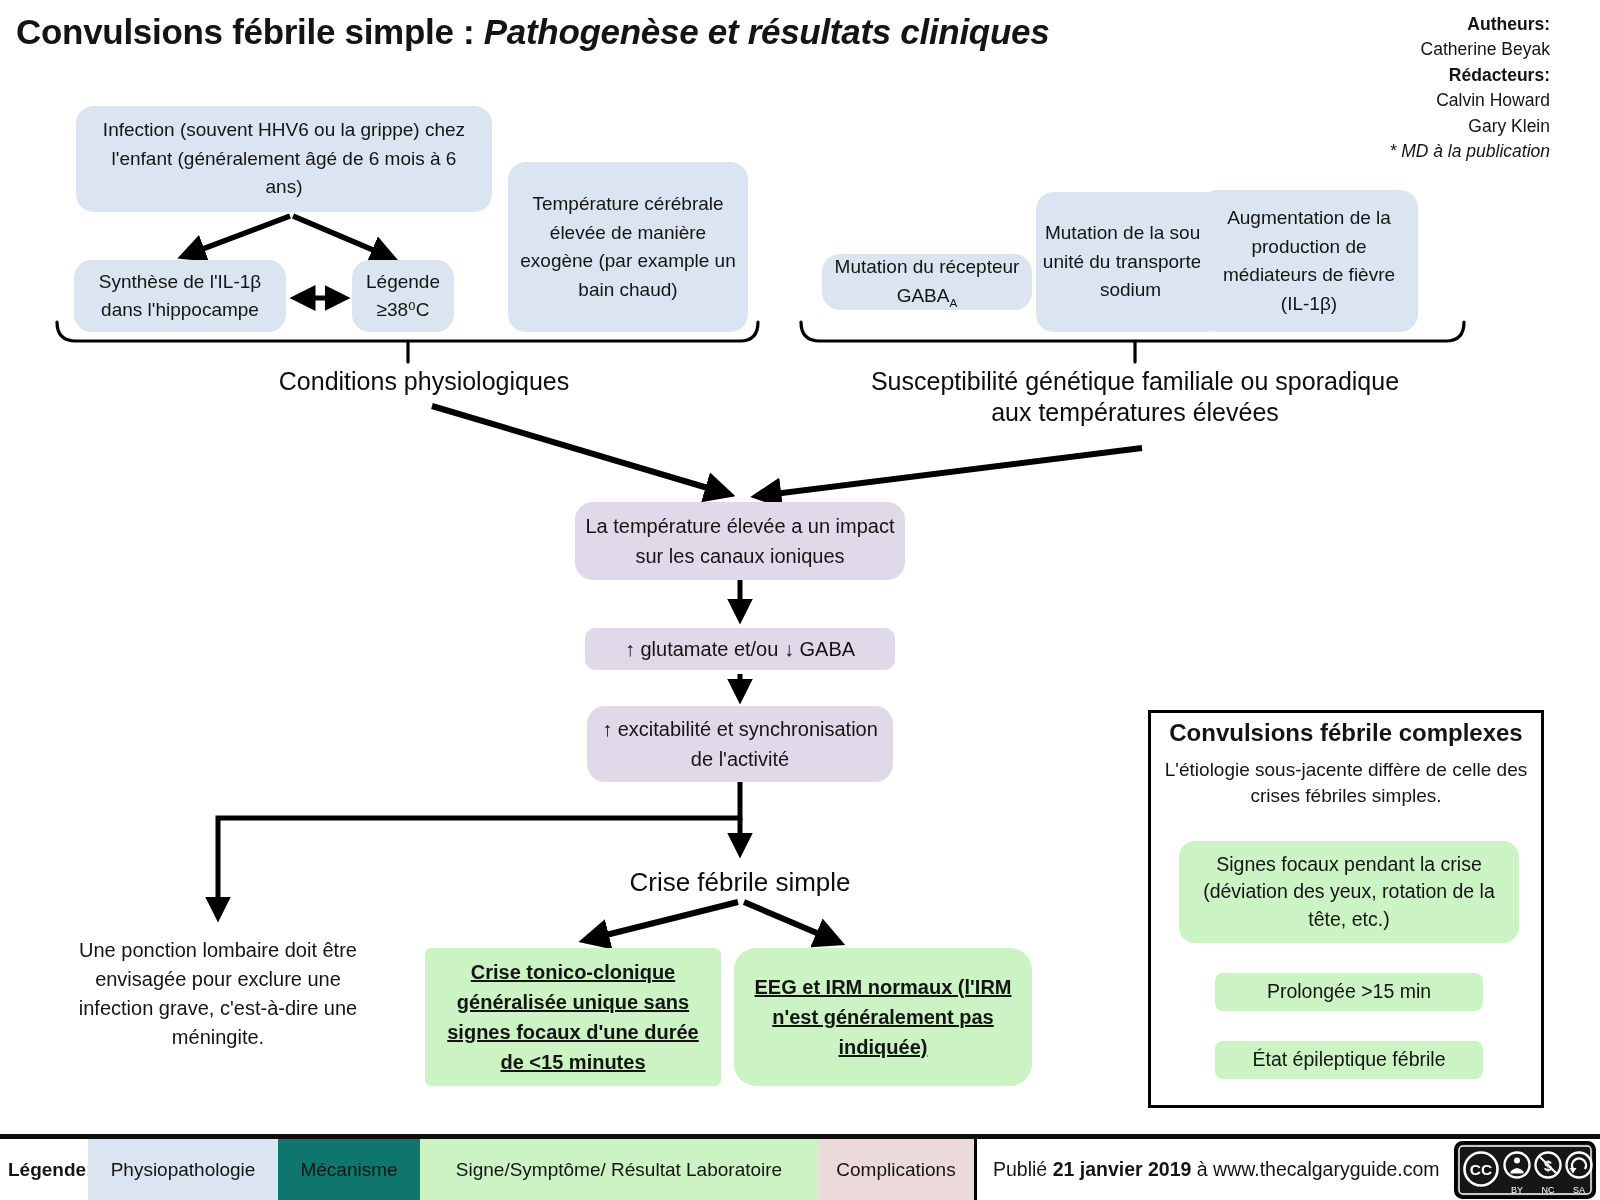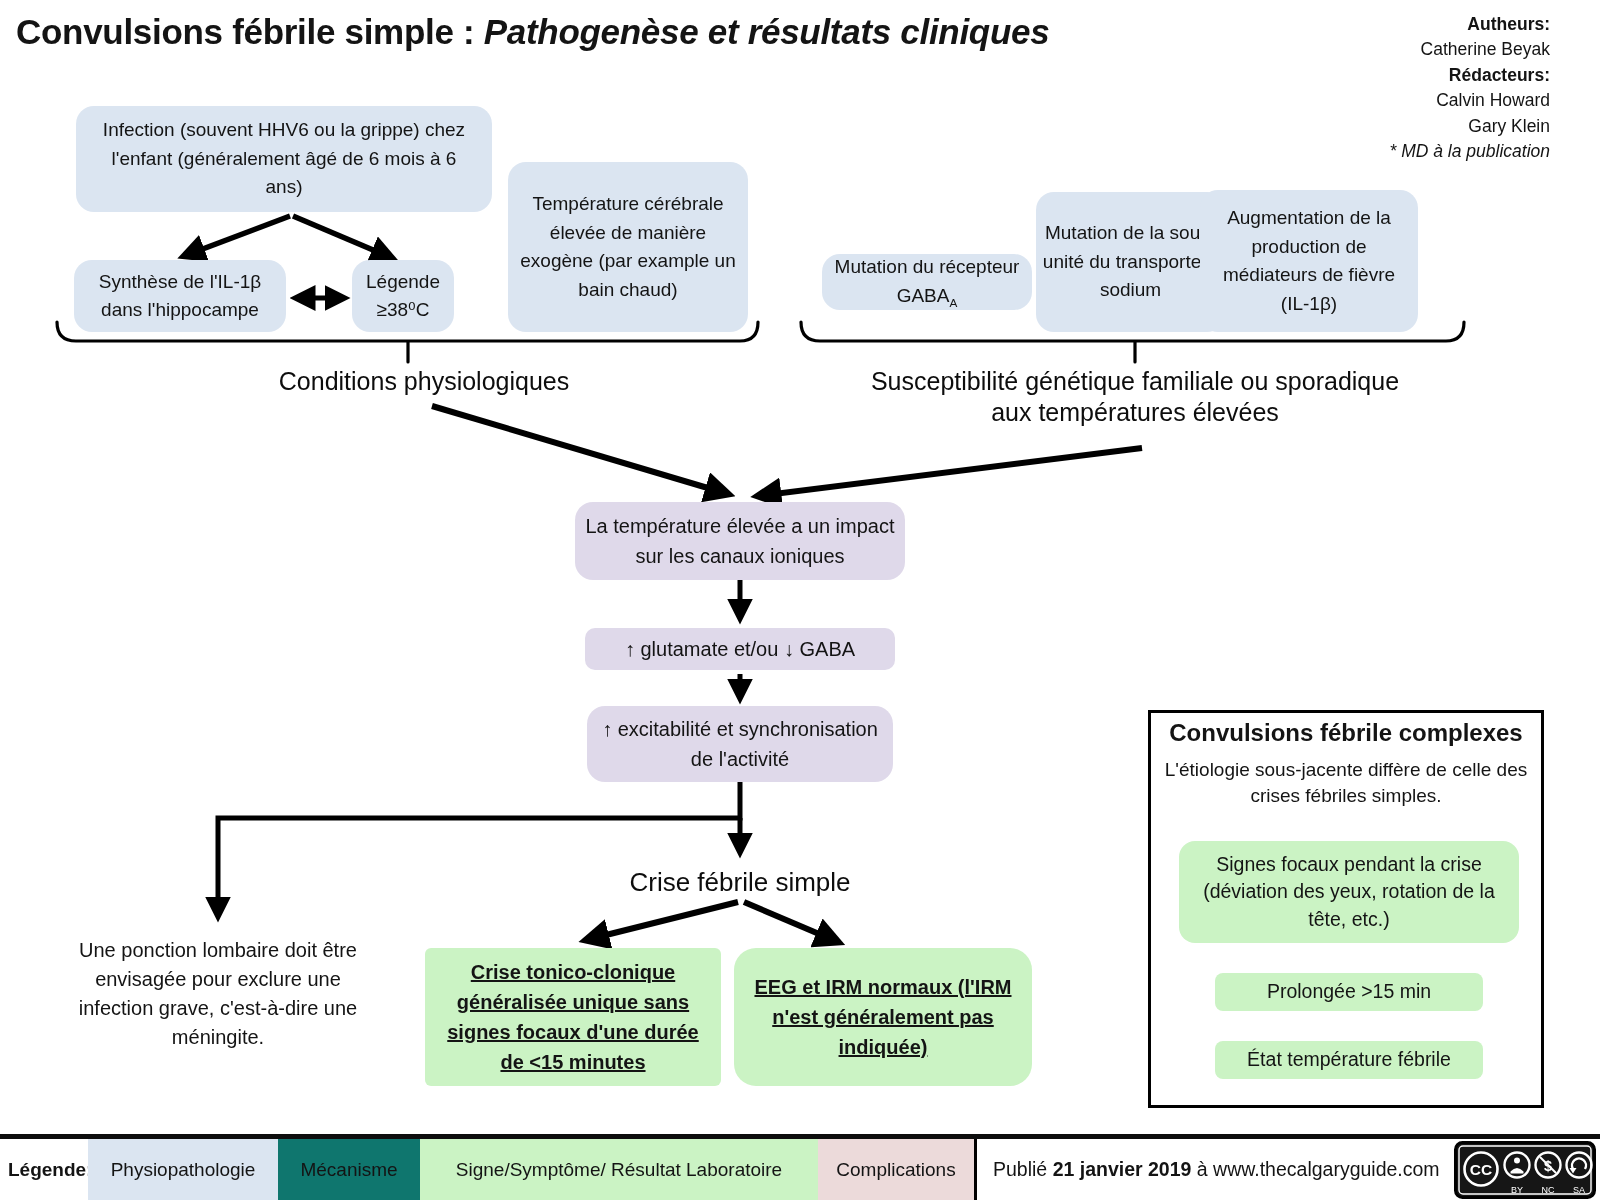--- a/index.html
+++ b/index.html
@@ -165,21 +165,21 @@
   <div id="panel">
     <div class="ptitle">Convulsions fébrile complexes</div>
     <div class="psub">L'étiologie sous-jacente diffère de celle des crises fébriles simples.</div>
     <div class="pitem pitem1">
       <span>Signes focaux pendant la crise (déviation des yeux, rotation de la tête, etc.)</span>
     </div>
     <div class="pitem pitem2">
       <span>Prolongée &gt;15 min</span>
     </div>
     <div class="pitem pitem3">
-      <span>État température fébrile</span>
+      <span>État épileptique fébrile</span>
     </div>
   </div>
 
   <div id="legend">
     <div class="lglabel">Légende:</div>
     <div class="chip c0">
       <span>Physiopathologie</span>
     </div>
     <div class="chip c1">
       <span>Mécanisme</span>

